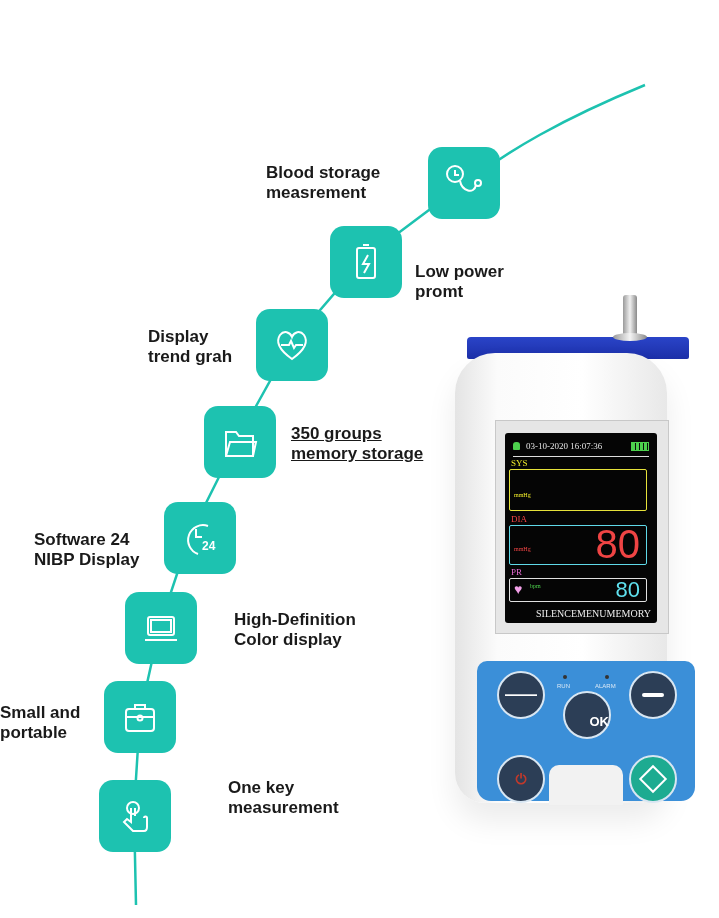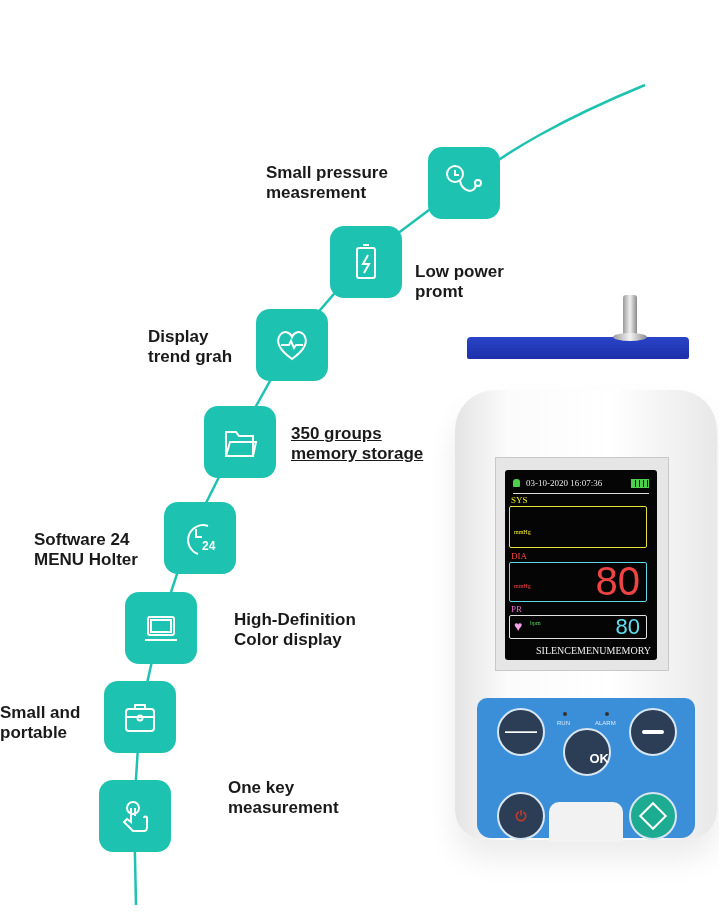--- a/index.html
+++ b/index.html
@@ -8,21 +8,21 @@
     .tile { position:absolute; width:72px; height:72px; border-radius:14px; background:#1dc2b0; display:flex; align-items:center; justify-content:center; }
     .tile svg { width:44px; height:44px; }
     .label { position:absolute; font-weight:bold; font-size:17px; line-height:20px; color:#1a1a1a; white-space:nowrap; }
     .label span { display:block; }
 
     
     .device { position:absolute; left:455px; top:325px; width:262px; height:485px; }
     .dev-top { position:absolute; left:12px; top:12px; width:222px; height:22px; background:linear-gradient(#2a44c8,#1c2fa8); border-radius:4px 4px 2px 2px; }
     .nozzle { position:absolute; left:168px; top:-30px; width:14px; height:42px; background:linear-gradient(90deg,#9a9a9a,#f0f0f0,#8a8a8a); border-radius:3px; }
     .nozzle-base { position:absolute; left:158px; top:8px; width:34px; height:8px; background:linear-gradient(90deg,#9a9a9a,#f4f4f4,#8a8a8a); border-radius:50%; }
-    .dev-body { position:absolute; left:0; top:28px; width:262px; height:450px; background:linear-gradient(90deg,#e4e4e4,#fbfbfb 20%,#ffffff 60%,#e8e8e8); border-radius:40px 40px 30px 30px; box-shadow:0 18px 30px rgba(0,0,0,0.08);margin-top:37px; }
+    .dev-body { position:absolute; left:0; top:28px; width:212px; height:450px; background:linear-gradient(90deg,#e4e4e4,#fbfbfb 20%,#ffffff 60%,#e8e8e8); border-radius:40px 40px 30px 30px; box-shadow:0 18px 30px rgba(0,0,0,0.08); }
     .bezel { position:absolute; left:40px; top:67px; width:172px; height:212px; background:#e6e6e6; border:1px solid #c8c8c8; }
     .screen { position:absolute; left:50px; top:80px; width:152px; height:190px; background:#050505; border-radius:3px; color:#fff; font-family:"Liberation Serif", serif; }
     .scr-head { position:absolute; left:8px; top:6px; width:136px; height:14px; font-size:9px; color:#e6e6e6; display:flex; align-items:center; gap:6px; border-bottom:1px solid #ddd; padding-bottom:3px; }
     .bell { width:7px; height:8px; background:#4cd04c; border-radius:3px 3px 1px 1px; }
     .batt { width:16px; height:7px; border:1px solid #4cd04c; background:repeating-linear-gradient(90deg,#4cd04c 0 3px,#0a0a0a 3px 4px); margin-left:auto; }
     .box { position:absolute; left:4px; width:136px; border:1px solid; border-radius:2px;text-decoration:underline; }
     .box .tag { position:absolute; left:1px; top:-12px; font-size:9px; }
     .box .unit { position:absolute; left:4px; font-size:6px; }
     .box .val { position:absolute; right:6px; font-family:"Liberation Sans", sans-serif; }
     .sys { top:36px; height:40px; border-color:#e6e23a; color:#f1ec2a; }
@@ -45,21 +45,21 @@
 
 <div class="tile" style="left:428px;top:147px;">
   <svg viewBox="0 0 44 44" fill="none" stroke="#fff" stroke-width="2">
       <circle cx="13" cy="13" r="8"></circle>
       <path d="M13 9v5h4"></path>
       <path d="M18 20c2 10 14 14 16 4"></path>
       <circle cx="36" cy="22" r="3"></circle>
     </svg>
 </div>
 <div class="label" style="left:266px;top:163px;">
-    <span>Small pressure</span>
+    <span>Blood storage</span>
     <span>measrement</span>
   </div>
 
 <div class="tile" style="left:330px;top:226px;">
   <svg viewBox="0 0 44 44" fill="none" stroke="#fff" stroke-width="2">
       <rect x="13" y="8" width="18" height="30" rx="2"></rect>
       <path d="M19 5h6"></path>
       <path d="M24 15l-5 9h6l-5 9"></path>
     </svg>
 </div>
@@ -92,21 +92,21 @@
 
 <div class="tile" style="left:164px;top:502px;">
   <svg viewBox="0 0 44 44" fill="none" stroke="#fff" stroke-width="2">
       <path d="M30 10a14 14 0 1 0 -10 28"></path>
       <path d="M18 13v8h6"></path>
       <text x="24" y="34" fill="#fff" stroke="none" font-size="12" font-weight="bold" font-family="Liberation Sans, sans-serif">24</text>
     </svg>
 </div>
 <div class="label" style="left:34px;top:530px;">
     <span>Software 24</span>
-    <span>MENU Holter</span>
+    <span>NIBP Display</span>
   </div>
 
 <div class="tile" style="left:125px;top:592px;">
   <svg viewBox="0 0 44 44" fill="none" stroke="#fff" stroke-width="2">
       <rect x="9" y="11" width="26" height="18" rx="2"></rect>
       <rect x="12" y="14" width="20" height="12"></rect>
       <path d="M6 34h32"></path>
     </svg>
 </div>
 <div class="label" style="left:218px;top:610px;margin-left:16px;">

